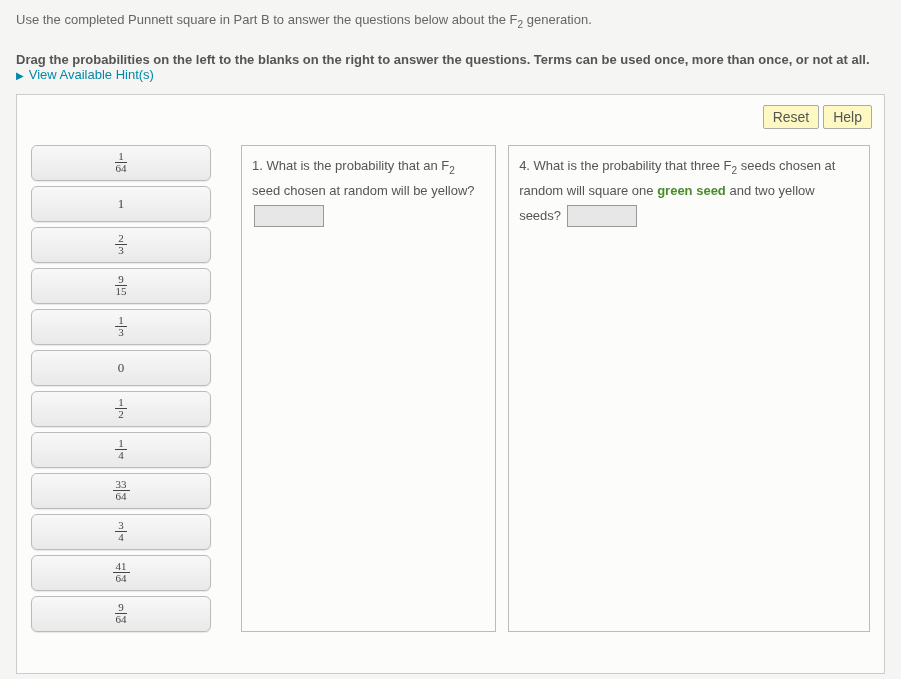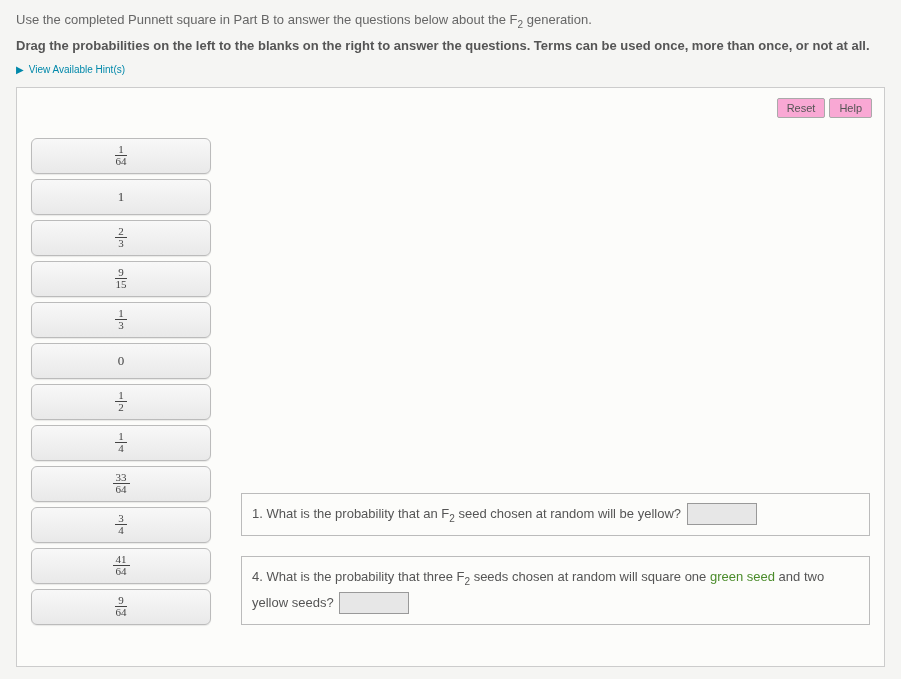--- a/index.html
+++ b/index.html
@@ -8,31 +8,30 @@
       background: #f5f5f3;
       width: 901px;
       height: 679px;
       padding: 12px 16px;
       color: #555;
       font-size: 13px;
     }
     .header-line1 {
       font-size: 13px;
       color: #666;
-      margin-bottom: 8px;
+      margin-bottom: 22px;
     }
     .header-line2 {
       font-size: 13px;
       color: #555;
       font-weight: bold;
-      margin-bottom: 8px;
     }
     .hints-link {
       color: #0088aa;
-      font-size: 10px;
+      font-size: 13px;
       cursor: pointer;
       margin-bottom: 12px;
       display: inline-block;
     }
     .hints-link::before {
       content: "▶";
       font-size: 10px;
       margin-right: 5px;
     }
     .panel {
@@ -44,23 +43,23 @@
     }
     .top-buttons {
       position: absolute;
       top: 10px;
       right: 12px;
       display: flex;
       gap: 4px;
     }
     .btn {
       border: 1px solid #aaa;
-      background: #f9a8d4;
+      background: #fef9c3;
       padding: 3px 9px;
-      font-size: 11px;
+      font-size: 14px;
       color: #555;
       cursor: pointer;
       border-radius: 2px;
     }
     .content {
       display: flex;
       gap: 30px;
       margin-top: 36px;
     }
     .tiles {
@@ -88,43 +87,42 @@
       flex-direction: column;
       align-items: center;
       line-height: 1;
       font-size: 11px;
     }
     .frac .num { border-bottom: 1px solid #444; padding: 0 3px; }
     .frac .den { padding: 0 3px; }
     .questions {
       flex: 1;
       display: flex;
-      flex-direction: column;
-      gap: 20px;
-      justify-content: flex-end;
+      flex-direction: row;
+      gap: 12px;
     }
     .question {
       border: 1px solid #bbb;
       background: #fcfcfa;
       padding: 8px 10px;
       font-size: 13px;
       color: #555;
       line-height: 1.9;
     }
     .blank {
       display: inline-block;
       width: 70px;
       height: 22px;
       border: 1px solid #999;
       background: #e7e7e7;
       vertical-align: middle;
       margin: 0 2px;
     }
     sub { font-size: 10px; vertical-align: sub; }
-    .green { color: #4a8b2a; }
+    .green { color: #4a8b2a; font-weight: bold; }
   </style>
 </head>
 <body>
 
 
 
 <div class="header-line1">
   <span>Use the completed Punnett square in Part B to answer the questions below about the F</span><sub>2</sub><span> generation.</span>
 </div>
 <div class="header-line2">Drag the probabilities on the left to the blanks on the right to answer the questions. Terms can be used once, more than once, or not at all.</div>

